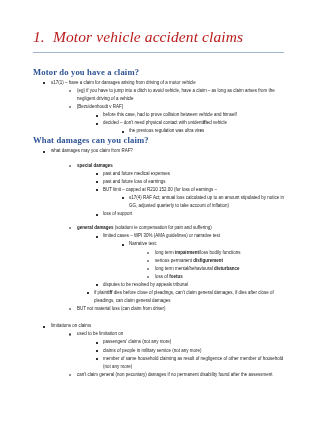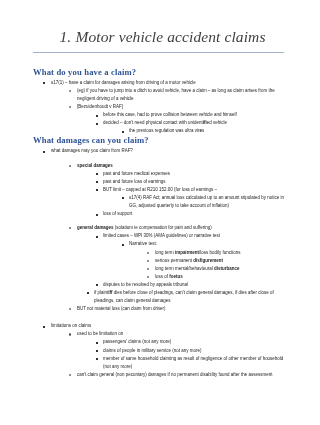--- a/index.html
+++ b/index.html
@@ -171,26 +171,26 @@
   b, strong { font-weight: bold; }
 
   .spacer-sm { height: 6px; }
   .spacer-md { height: 9px; }
 </style>
 </head>
 <body>
 
 <div class="page">
 
-  <div class="doc-title" style="color: #404040; text-align: center;">
+  <div class="doc-title" style="color: #b91c1c;">
     <span class="num">1.</span><span>Motor vehicle accident claims</span>
   </div>
   <hr class="title-rule" style="border-top-color: rgb(159, 180, 205);">
 
-  <div class="section-heading" style="color: rgb(46, 83, 149);">What do you have a claim?</div>
+  <div class="section-heading" style="color: rgb(46, 83, 149);">Motor do you have a claim?</div>
 
   <ul class="lvl1">
     <li>
       <span class="txt">s17(1) – have a claim for damages arising from driving of a motor vehicle</span>
 
       <ul class="lvl2">
         <li>
           <span class="txt">(eg) if you have to jump into a ditch to avoid vehicle, have a claim – as long as claim arises from the negligent driving of a vehicle</span>
         </li>
         <li>

